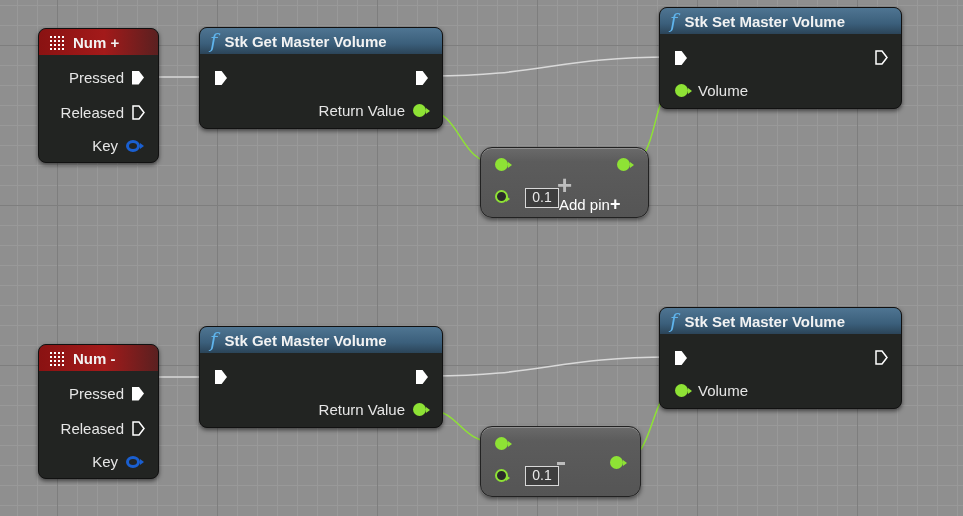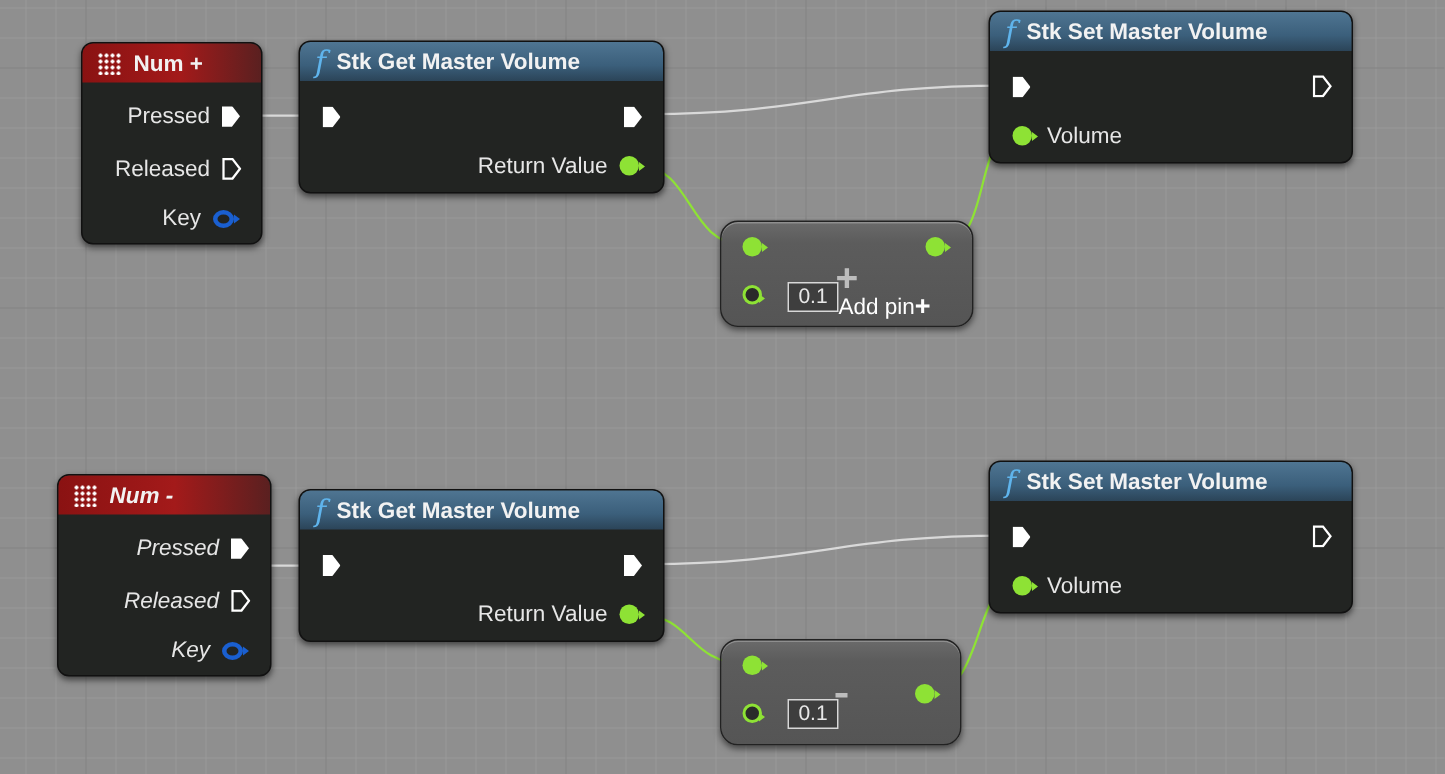--- a/index.html
+++ b/index.html
@@ -103,21 +103,21 @@
   <path d="M428,111 C460,111 460,163 495,163" stroke="#8ee235" stroke-width="1.5" fill="none"></path>
   <path d="M628,163 C660,163 650,90 675,90" stroke="#8ee235" stroke-width="1.5" fill="none"></path>
 
   <path d="M150,377 L208,377" stroke="#d9d9d9" stroke-width="1.5" fill="none"></path>
   <path d="M432,376 C540,376 560,357 670,357" stroke="#d9d9d9" stroke-width="1.5" fill="none"></path>
 
   <path d="M428,410 C460,410 460,442 495,442" stroke="#8ee235" stroke-width="1.5" fill="none"></path>
   <path d="M620,462 C655,462 650,390 675,390" stroke="#8ee235" stroke-width="1.5" fill="none"></path>
 </svg>
 
-<div class="node" style="left:38px;top:28px;width:121px;height:135px;margin-left:16px;">
+<div class="node" style="left:38px;top:28px;width:121px;height:135px;">
   <div class="hdr red">
     <span class="kb"></span>
     <span>Num +</span>
   </div>
   <div class="row" style="right:14px;top:40px;gap:8px;">
     <span class="lbl">Pressed</span>
     <span class="exec"></span>
   </div>
   <div class="row" style="right:13px;top:75px;gap:8px;">
     <span class="lbl">Released</span>
@@ -164,21 +164,21 @@
   <span class="exec" style="position:absolute;left:15px;top:43px;"></span>
   <svg class="exec-hollow" viewBox="0 0 13 15" style="position:absolute;right:13px;top:42px;">
       <path d="M1,1 L7,1 L12,7.5 L7,14 L1,14 Z" fill="none" stroke="#fff" stroke-width="1.5"></path>
     </svg>
   <div class="row" style="left:15px;top:74px;gap:10px;">
     <span class="dot"></span>
     <span class="lbl">Volume</span>
   </div>
 </div>
 
-<div class="node" style="left:38px;top:316px;width:143px;height:135px;font-style:italic;">
+<div class="node" style="left:38px;top:344px;width:121px;height:135px;">
   <div class="hdr red">
     <span class="kb"></span>
     <span>Num -</span>
   </div>
   <div class="row" style="right:14px;top:40px;gap:8px;">
     <span class="lbl">Pressed</span>
     <span class="exec"></span>
   </div>
   <div class="row" style="right:13px;top:75px;gap:8px;">
     <span class="lbl">Released</span>

